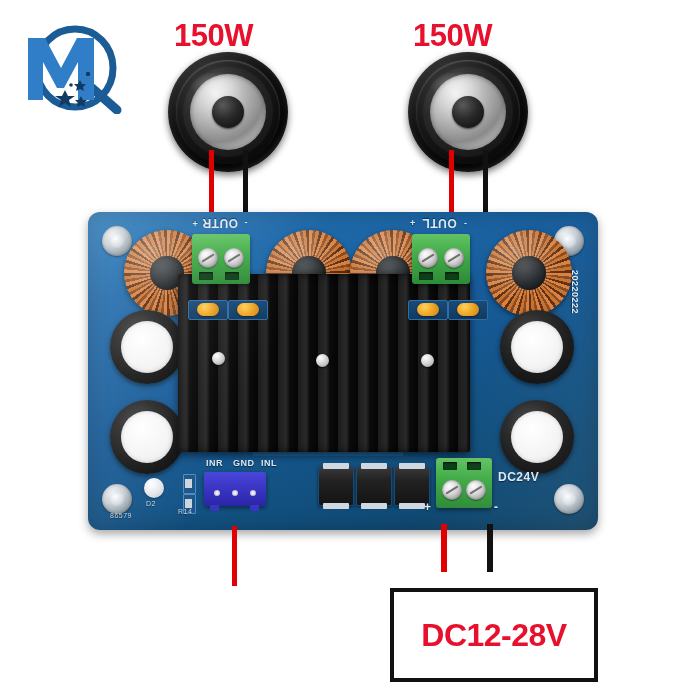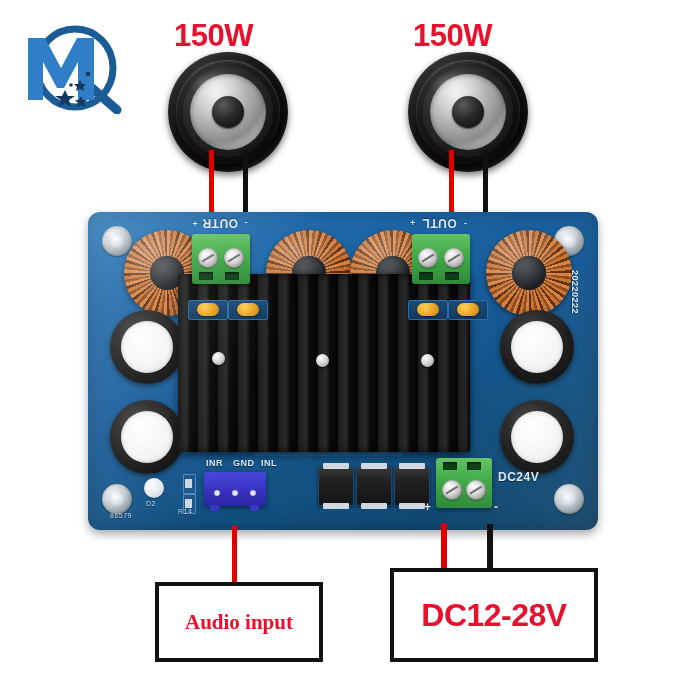--- a/index.html
+++ b/index.html
@@ -227,21 +227,21 @@
   
   .cbox{
     position:absolute;background:#ffffff;border:4px solid #111111;
     display:flex;align-items:center;justify-content:center;
   }
   .cbox span{
     color:#e8112d;font-weight:bold;white-space:nowrap;
   }
   .cbox.audio{left:155px;top:582px;width:160px;height:72px;}
   .cbox.audio span{font-size:21px;font-family:"Liberation Serif", serif;}
-  .cbox.dc{left:390px;top:568px;width:200px;height:86px;}
+  .cbox.dc{left:390px;top:588px;width:200px;height:86px;}
   .cbox.dc span{font-size:32px;font-family:"Liberation Sans", sans-serif;letter-spacing:-0.5px;}
 </style>
 </head>
 <body>
 
 <div class="stage">
 
   <div class="logo">
     <svg viewBox="0 0 106 92" xmlns="http://www.w3.org/2000/svg" aria-hidden="true">
       <path d="M95 46c0 22-17 39-38 39S19 68 19 46 36 7 57 7s38 17 38 39z" fill="none" stroke="#1b5c96" stroke-width="7"></path>
@@ -378,20 +378,17 @@
     <div class="silk big" style="left:336px;top:288px;">+</div>
     <div class="silk big" style="left:406px;top:288px;">-</div>
 
     <div class="pcb-sheen"></div>
   </div>
 
   <div class="wire red" style="left:232px;top:526px;width:5px;height:60px;"></div>
   <div class="wire red" style="left:441px;top:524px;width:6px;height:48px;"></div>
   <div class="wire black" style="left:487px;top:524px;width:6px;height:48px;"></div>
 
-  <div class="cbox audio">
-    <span>Audio input</span>
-  </div>
   <div class="cbox dc">
     <span>DC12-28V</span>
   </div>
 
 </div>
 
 </body></html>

